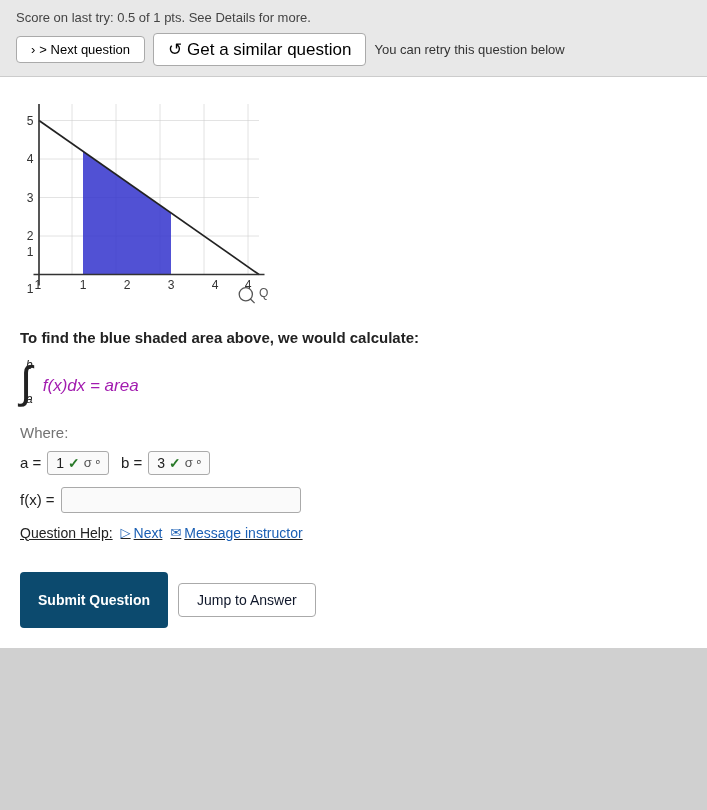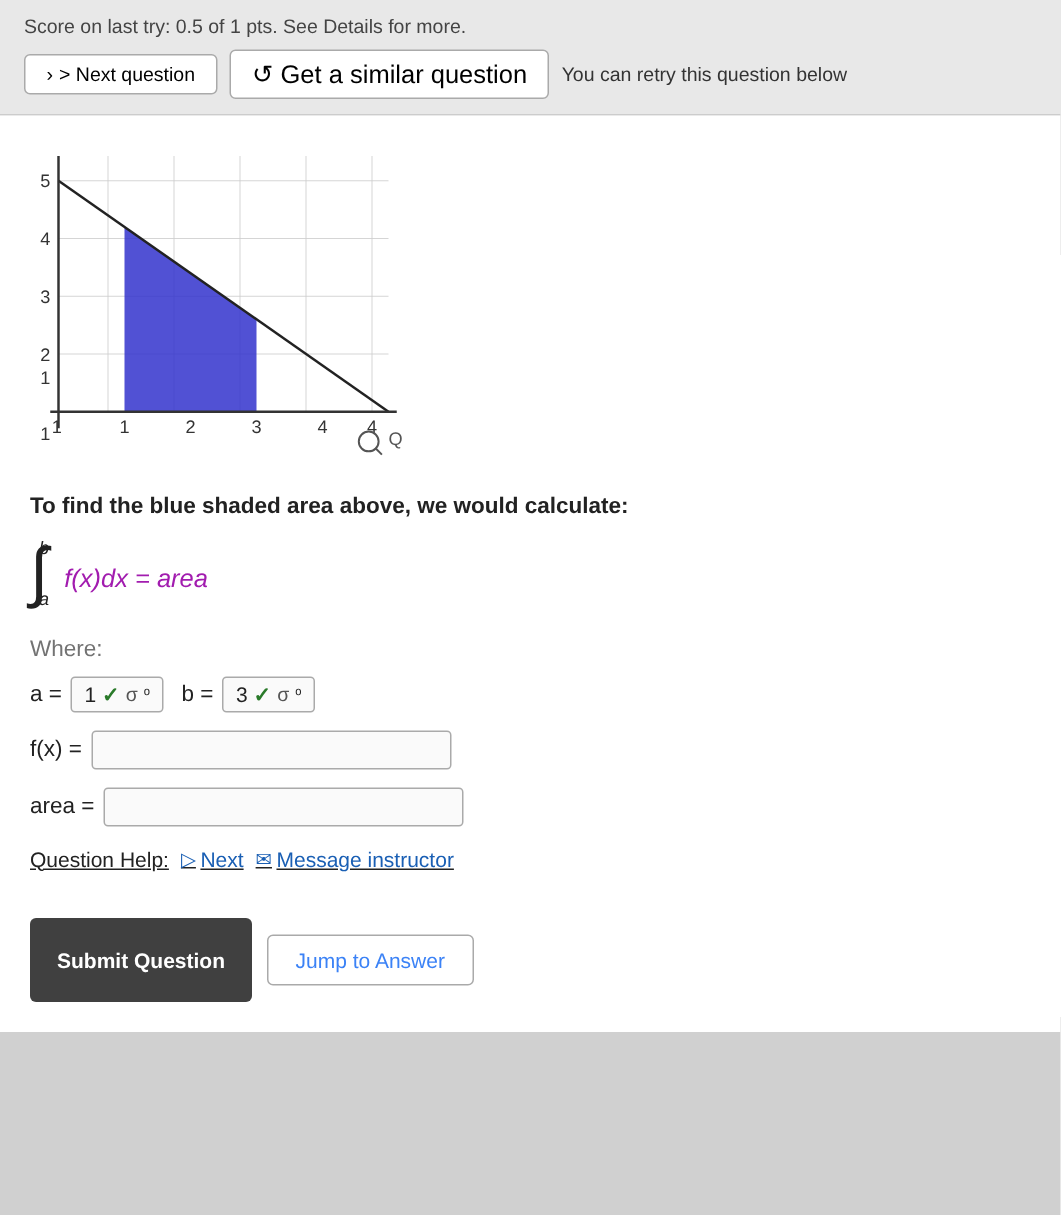--- a/index.html
+++ b/index.html
@@ -172,32 +172,32 @@
       display: flex;
       align-items: center;
       gap: 3px;
     }
     .bottom-buttons {
       display: flex;
       gap: 10px;
       align-items: center;
     }
     .btn-submit {
-      background: #404040;
+      background: #0c4a6e;
       color: white;
       border: none;
       border-radius: 4px;
       padding: 20px 18px;
       font-size: 14px;
       cursor: pointer;
       font-weight: bold;
     }
     .btn-jump {
       background: white;
-      color: #3b82f6;
+      color: #0f172a;
       border: 1px solid #aaa;
       border-radius: 4px;
       padding: 8px 18px;
       font-size: 14px;
       cursor: pointer;
     }
   </style>
 </head>
 <body>
 
@@ -292,24 +292,20 @@
       <span class="sigma-icon">σ</span>
       <span style="font-size:11px;">ᵒ</span>
     </div>
   </div>
 
   <div class="fx-row">
     <span class="fx-label">f(x) =</span>
     <input class="fx-input" type="text" value="" placeholder="" style="">
   </div>
 
-  <div class="area-row">
-    <span>area  =</span>
-    <input class="area-input" type="text" value="" placeholder="" style="">
-  </div>
 
   <div class="question-help">
     <span>Question Help:</span>
     <a href="#">
       <span style="font-size:13px;">▷</span>
       <span>Next</span>
     </a>
     <a href="#">
       <span style="font-size:13px;">✉</span>
       <span>Message instructor</span>

